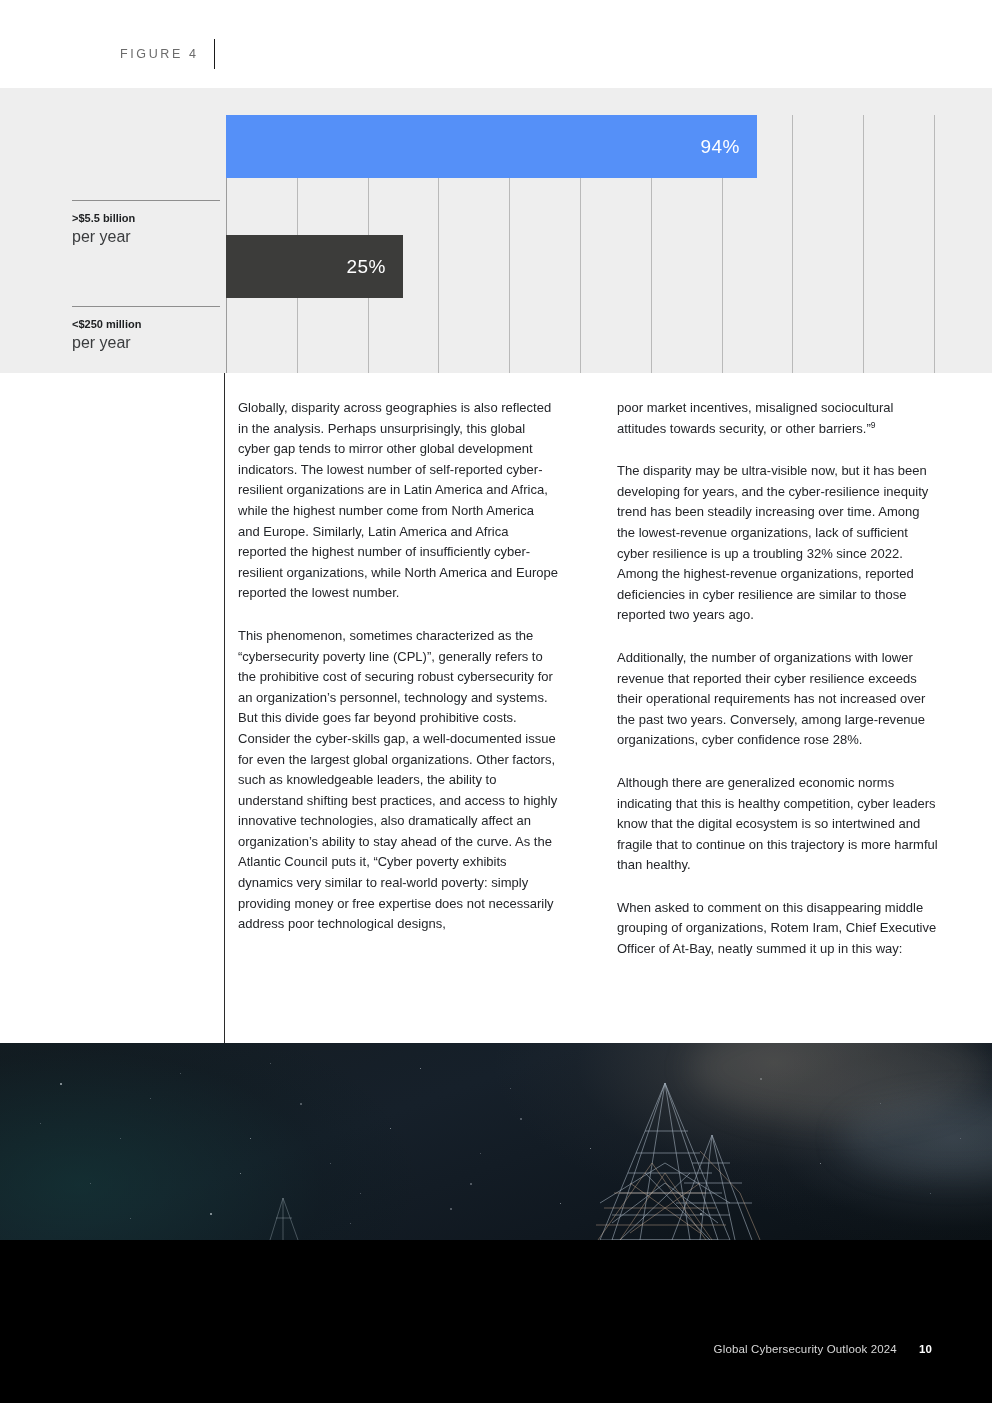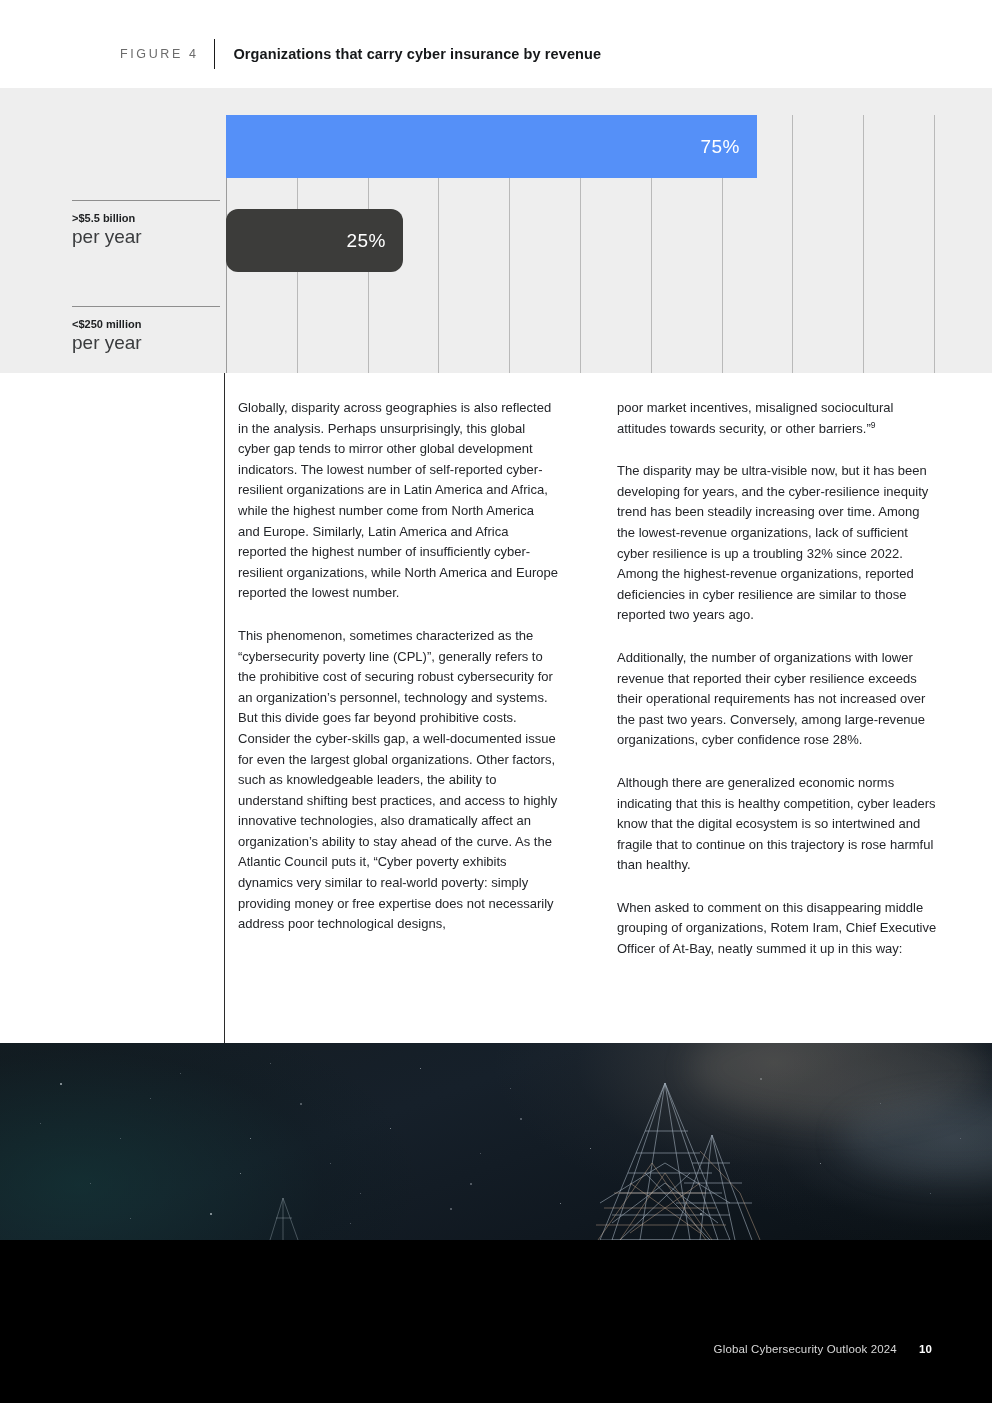--- a/index.html
+++ b/index.html
@@ -75,21 +75,21 @@
     box-sizing: border-box;
   }
   .cat-label .l1 {
     font-size: 11px;
     font-weight: 700;
     color: #1d1f21;
     line-height: 18px;
     white-space: nowrap;
   }
   .cat-label .l2 {
-    font-size: 19px;
+    font-size: 16px;
     font-weight: 400;
     color: #3a3c3e;
     line-height: 19px;
     white-space: nowrap;
   }
 
   
   .plot {
     position: absolute;
     left: 226px;
@@ -115,21 +115,21 @@
   }
   .bar .val {
     color: #ffffff;
     font-size: 19px;
     font-weight: 400;
     letter-spacing: 0.5px;
     margin-right: 17px;
     white-space: nowrap;
   }
   .bar.b0 { top: 0px; }
-  .bar.b1 { top: 94px; border-radius: 12px; }
+  .bar.b1 { top: 120px; }
 
   .tick-labels {
     position: absolute;
     left: 226px;
     top: 315px;
     width: 708px;
     height: 20px;
   }
   .tick-label {
     position: absolute;
@@ -249,21 +249,20 @@
     border-radius: 50%;
   }
 </style>
 </head>
 <body>
 
 <div class="fig-header">
   <div class="fig-header-inner">
     <div class="fig-eyebrow">FIGURE 4</div>
     <div class="fig-divider"></div>
-    <div class="fig-title">Organizations that carry cyber insurance by revenue</div>
   </div>
 </div>
 
 <div class="chart-band">
   <div class="chart-inner">
     <div id="cat-labels">
         <div class="cat-label" style="top: 112px;">
           <div class="l1">&gt;$5.5 billion</div>
           <div class="l2">per year</div>
         </div>
@@ -278,21 +277,21 @@
         <div class="gridline" style="left: 141.6px;"></div>
         <div class="gridline" style="left: 212.4px;"></div>
         <div class="gridline" style="left: 283.2px;"></div>
         <div class="gridline" style="left: 354px;"></div>
         <div class="gridline" style="left: 424.8px;"></div>
         <div class="gridline" style="left: 495.6px;"></div>
         <div class="gridline" style="left: 566.4px;"></div>
         <div class="gridline" style="left: 637.2px;"></div>
         <div class="gridline" style="left: 708px;"></div>
         <div class="bar b0" style="left: 0px; width: 531px; background: rgb(85, 144, 248);">
-          <span class="val">75%</span>
+          <span class="val">94%</span>
         </div>
         <div class="bar b1" style="left: 0px; width: 177px; background: rgb(60, 60, 58);">
           <span class="val">25%</span>
         </div>
       </div>
     <div class="tick-labels" id="tick-labels">
         <div class="tick-label" style="left: 0px;">0</div>
         <div class="tick-label" style="left: 70.8px;">10</div>
         <div class="tick-label" style="left: 141.6px;">20</div>
         <div class="tick-label" style="left: 212.4px;">30</div>
@@ -310,21 +309,21 @@
 <div class="body-area">
   <div class="columns">
     <div class="col" id="col-left">
         <p>Globally, disparity across geographies is also reflected in the analysis. Perhaps unsurprisingly, this global cyber gap tends to mirror other global development indicators. The lowest number of self-reported cyber-resilient organizations are in Latin America and Africa, while the highest number come from North America and Europe. Similarly, Latin America and Africa reported the highest number of insufficiently cyber-resilient organizations, while North America and Europe reported the lowest number.</p>
         <p>This phenomenon, sometimes characterized as the “cybersecurity poverty line (CPL)”, generally refers to the prohibitive cost of securing robust cybersecurity for an organization’s personnel, technology and systems. But this divide goes far beyond prohibitive costs. Consider the cyber-skills gap, a well-documented issue for even the largest global organizations. Other factors, such as knowledgeable leaders, the ability to understand shifting best practices, and access to highly innovative technologies, also dramatically affect an organization’s ability to stay ahead of the curve. As the Atlantic Council puts it, “Cyber poverty exhibits dynamics very similar to real-world poverty: simply providing money or free expertise does not necessarily address poor technological designs,</p>
       </div>
     <div class="col" id="col-right">
         <p>poor market incentives, misaligned sociocultural attitudes towards security, or other barriers.”<sup>9</sup></p>
         <p>The disparity may be ultra-visible now, but it has been developing for years, and the cyber-resilience inequity trend has been steadily increasing over time. Among the lowest-revenue organizations, lack of sufficient cyber resilience is up a troubling 32% since 2022. Among the highest-revenue organizations, reported deficiencies in cyber resilience are similar to those reported two years ago.</p>
         <p>Additionally, the number of organizations with lower revenue that reported their cyber resilience exceeds their operational requirements has not increased over the past two years. Conversely, among large-revenue organizations, cyber confidence rose 28%.</p>
-        <p>Although there are generalized economic norms indicating that this is healthy competition, cyber leaders know that the digital ecosystem is so intertwined and fragile that to continue on this trajectory is rose harmful than healthy.</p>
+        <p>Although there are generalized economic norms indicating that this is healthy competition, cyber leaders know that the digital ecosystem is so intertwined and fragile that to continue on this trajectory is more harmful than healthy.</p>
         <p>When asked to comment on this disappearing middle grouping of organizations, Rotem Iram, Chief Executive Officer of At-Bay, neatly summed it up in this way:</p>
       </div>
   </div>
 </div>
 <div class="vrule"></div>
 
 <div class="pullquote">
   
   
 </div>

